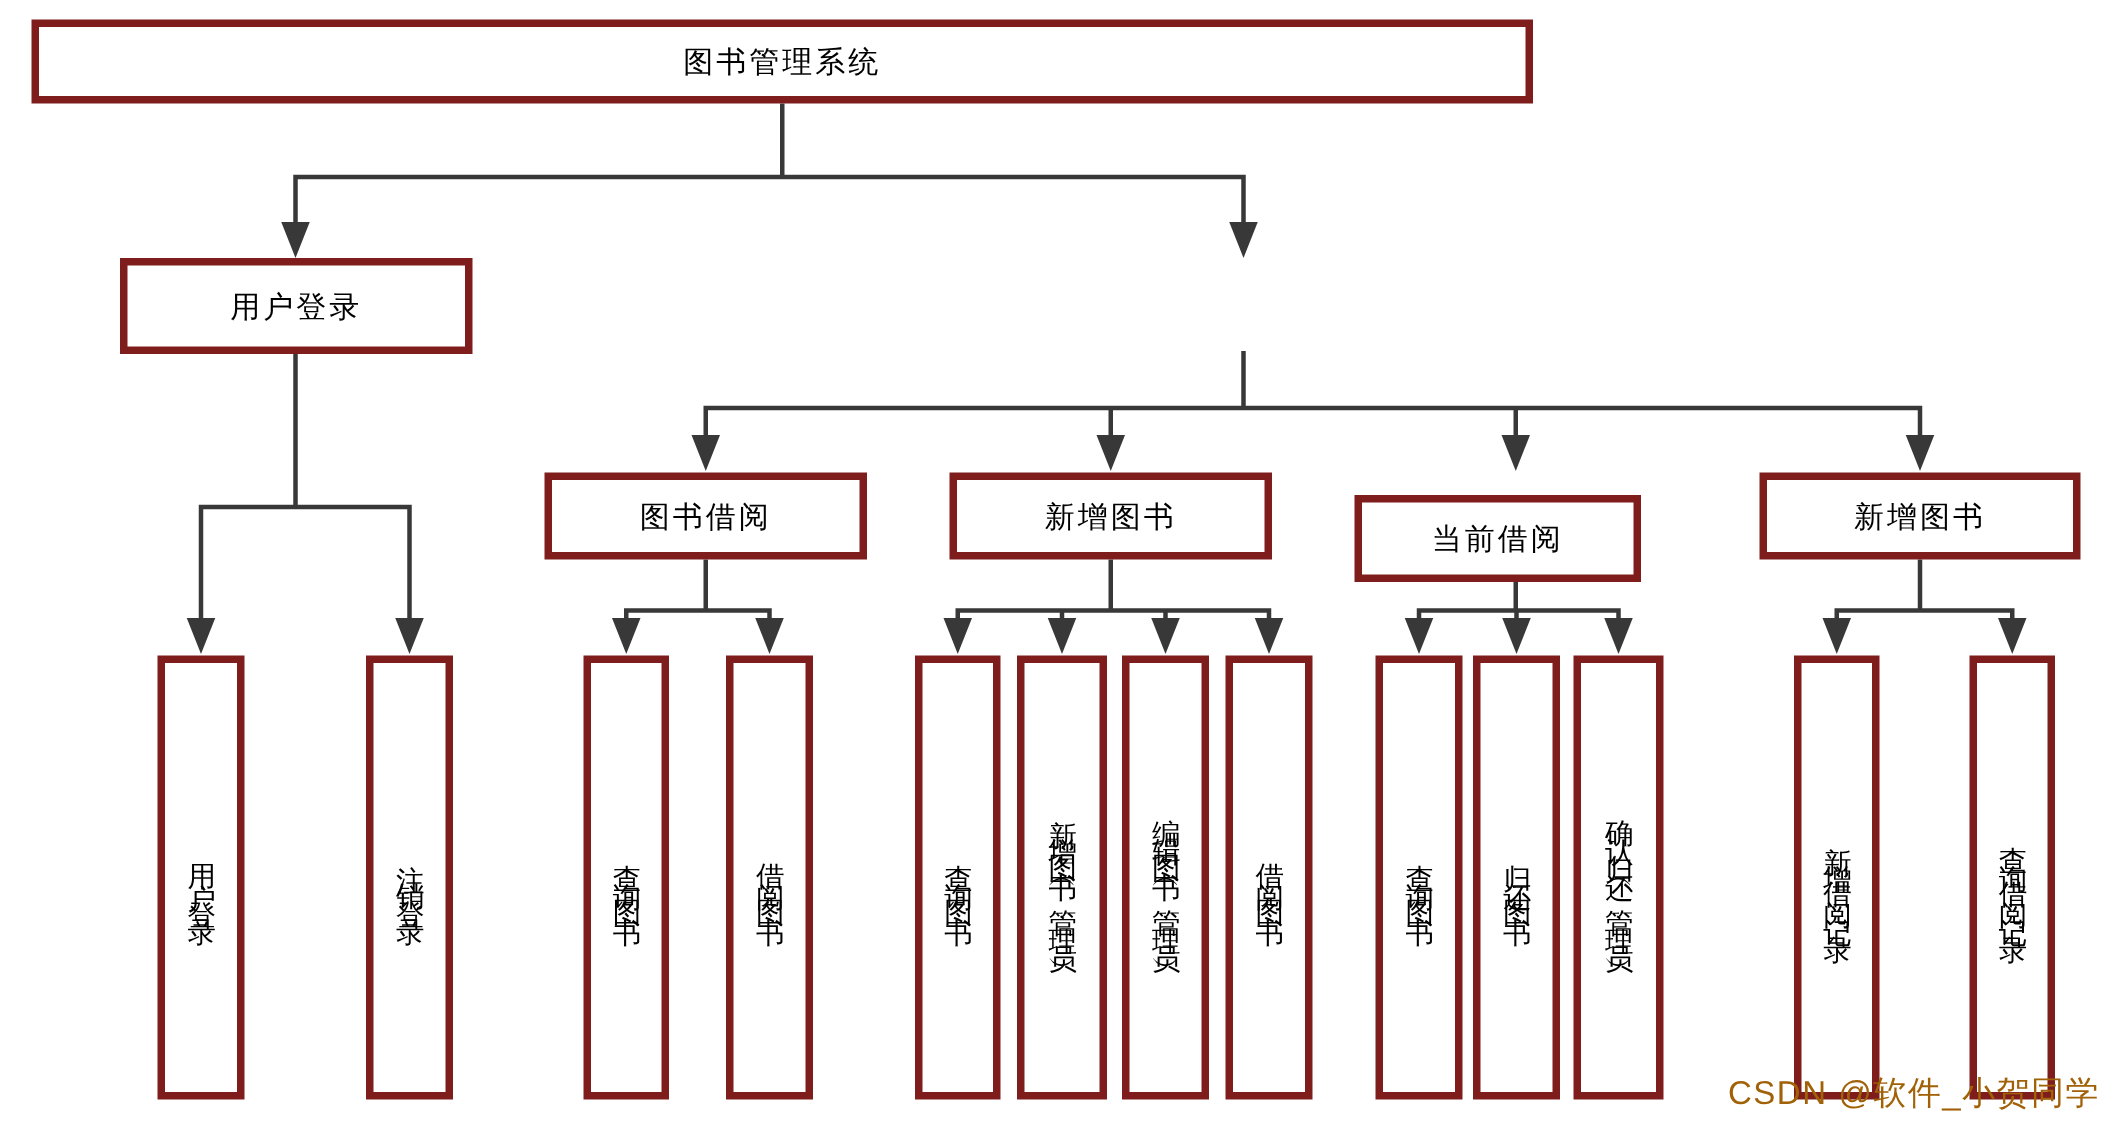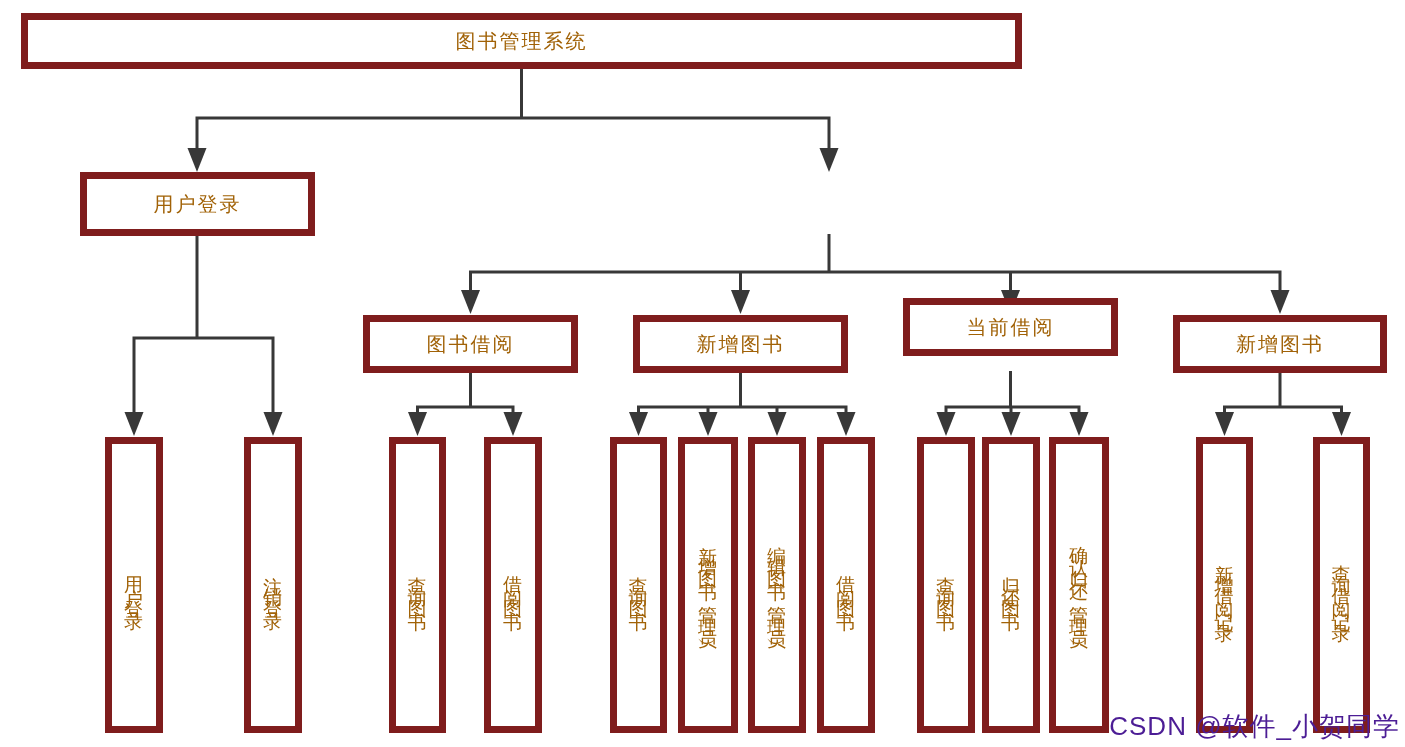--- a/index.html
+++ b/index.html
@@ -3,32 +3,32 @@
 <meta charset="utf-8">
 <style>
   html,body { margin:0; padding:0; background:#ffffff; }
   .stage {
     position:relative; width:1405px; height:747px; background:#ffffff;
     font-family:"Liberation Sans", sans-serif; overflow:hidden;
   }
   .wires { position:absolute; left:0; top:0; z-index:0; }
   .node {
     position:absolute; box-sizing:border-box; background:#ffffff;
-    border:7px solid #7f1d1d; display:flex; align-items:center; justify-content:center;
-    color:#a16207; z-index:1;
+    border:5px solid #7f1d1d; display:flex; align-items:center; justify-content:center;
+    color:#000000; z-index:1;
   }
   .node.root span, .node.branch span { font-size:20px; letter-spacing:2px; white-space:nowrap; }
   .leaf { top:437px; height:296px; }
   .leaf span {
     writing-mode:vertical-rl; font-size:19px; letter-spacing:12px;
     line-height:1; white-space:nowrap;
   }
   .watermark {
     position:absolute; right:5px; bottom:3px; z-index:2;
-    font-size:26px; letter-spacing:1px; color:#4c1d95; white-space:nowrap;
+    font-size:22px; letter-spacing:1px; color:#a16207; white-space:nowrap;
   }
 </style>
 </head>
 <body>
 
 <div class="stage">
 
   <svg class="wires" width="1405" height="747" viewBox="0 0 1405 747">
     <g stroke="#383838" stroke-width="3" fill="none">
 
@@ -76,21 +76,21 @@
   <div class="node branch" style="left:80px; top:172px; width:235px; height:64px">
     <span>用户登录</span>
   </div>
 
   <div class="node branch" style="left:363px; top:315px; width:215px; height:58px">
     <span>图书借阅</span>
   </div>
   <div class="node branch" style="left:633px; top:315px; width:215px; height:58px">
     <span>新增图书</span>
   </div>
-  <div class="node branch" style="left:903px; top:298px; width:215px; height:58px">
+  <div class="node branch" style="left:903px; top:330px; width:191px; height:58px">
     <span>当前借阅</span>
   </div>
   <div class="node branch" style="left:1173px; top:315px; width:214px; height:58px">
     <span>新增图书</span>
   </div>
 
   <div class="node leaf" style="left:105px; width:58px">
     <span>用户登录</span>
   </div>
   <div class="node leaf" style="left:244px; width:58px">

